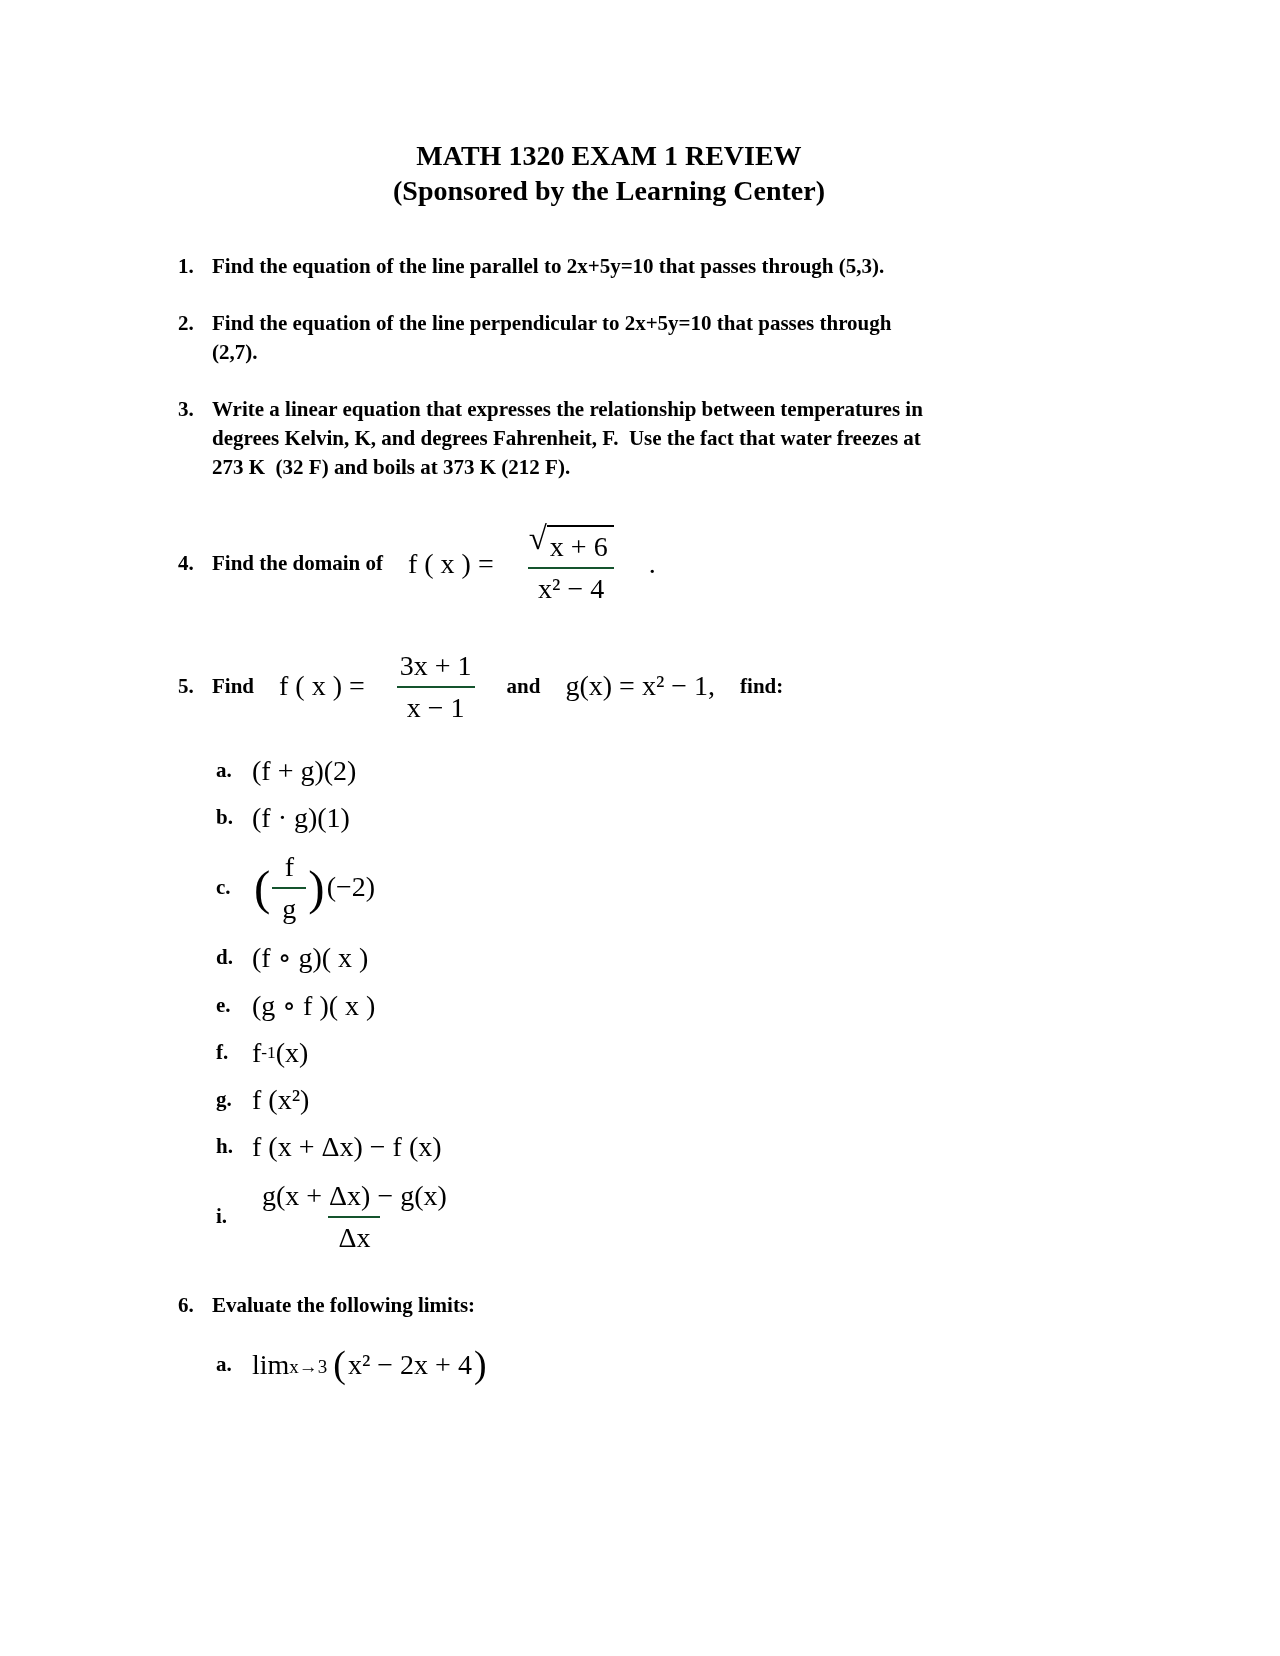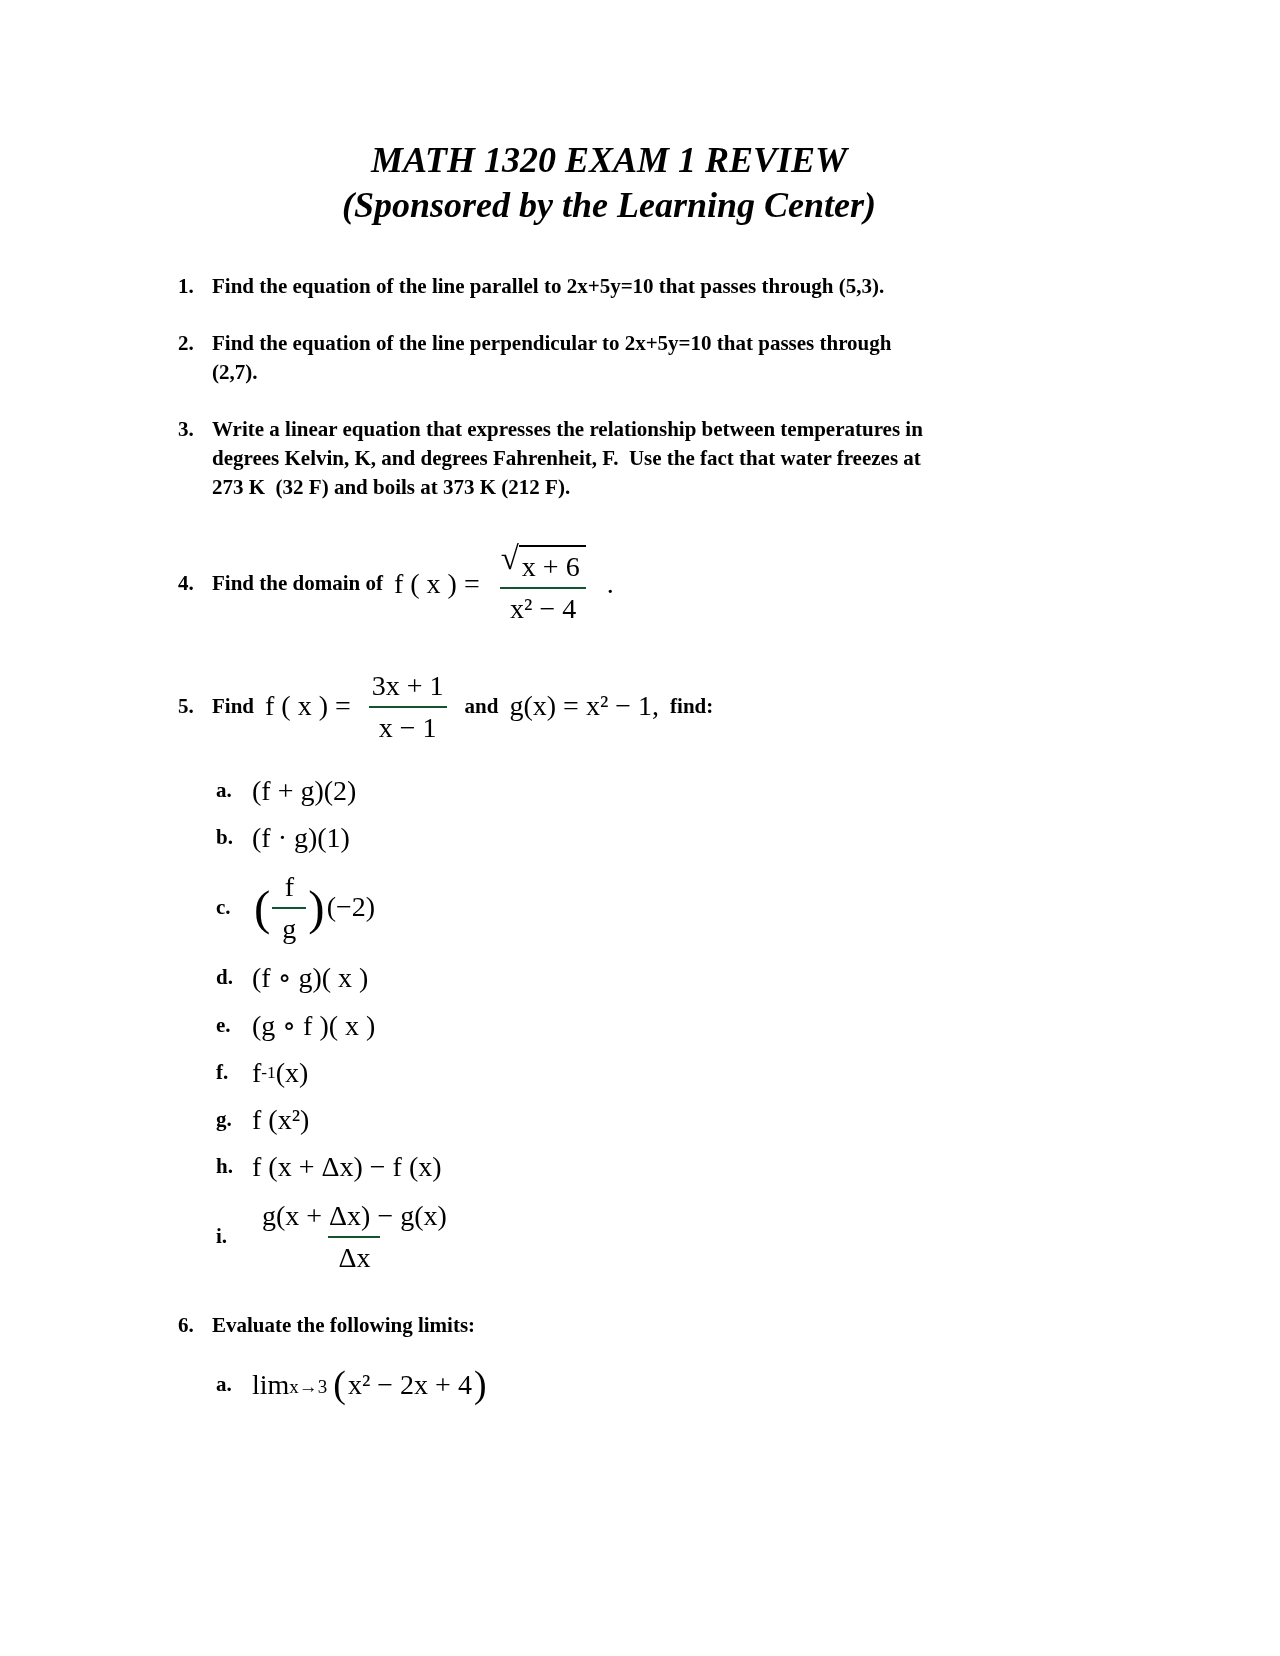--- a/index.html
+++ b/index.html
@@ -11,45 +11,44 @@
     font-family: "Liberation Serif", "DejaVu Serif", serif;
     overflow: hidden;
   }
   .page {
     box-sizing: border-box;
     width: 1280px;
     height: 1656px;
     padding: 138px 240px 40px 178px;
   }
   .title, .subtitle {
-    font-size: 36px;
+    font-size: 28px;
     font-weight: bold;
     text-align: center;
     line-height: 1.25;
     margin: 0;
-    font-style: italic;
   }
   .subtitle { margin-bottom: 44px; }
 
   .item {
     display: flex;
     align-items: flex-start;
     font-size: 21px;
     font-weight: bold;
     line-height: 1.38;
     margin-bottom: 28px;
   }
   .item.vcenter { align-items: center; }
   .pnum { flex: 0 0 34px; }
   .ptext { flex: 1; white-space: pre-wrap; }
 
   .mrow {
     display: inline-flex;
     align-items: center;
-    gap: 11px;
+    gap: 25px;
     font-weight: normal;
     font-size: 28px;
     flex-wrap: nowrap;
   }
   .blabel { font-size: 21px; font-weight: bold; }
 
   .frac {
     display: inline-flex;
     flex-direction: column;
     align-items: center;

